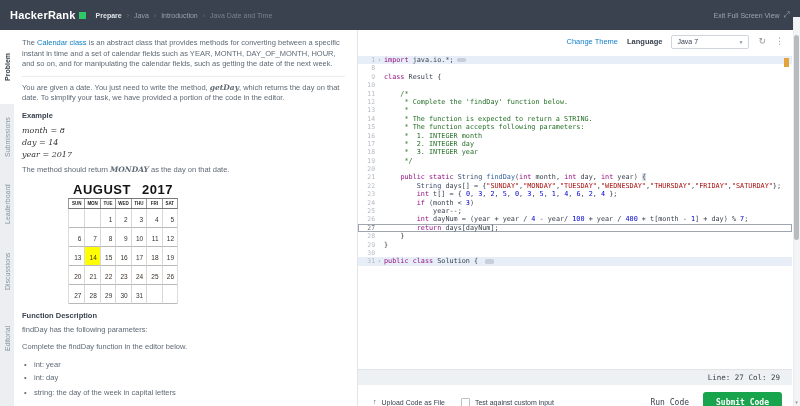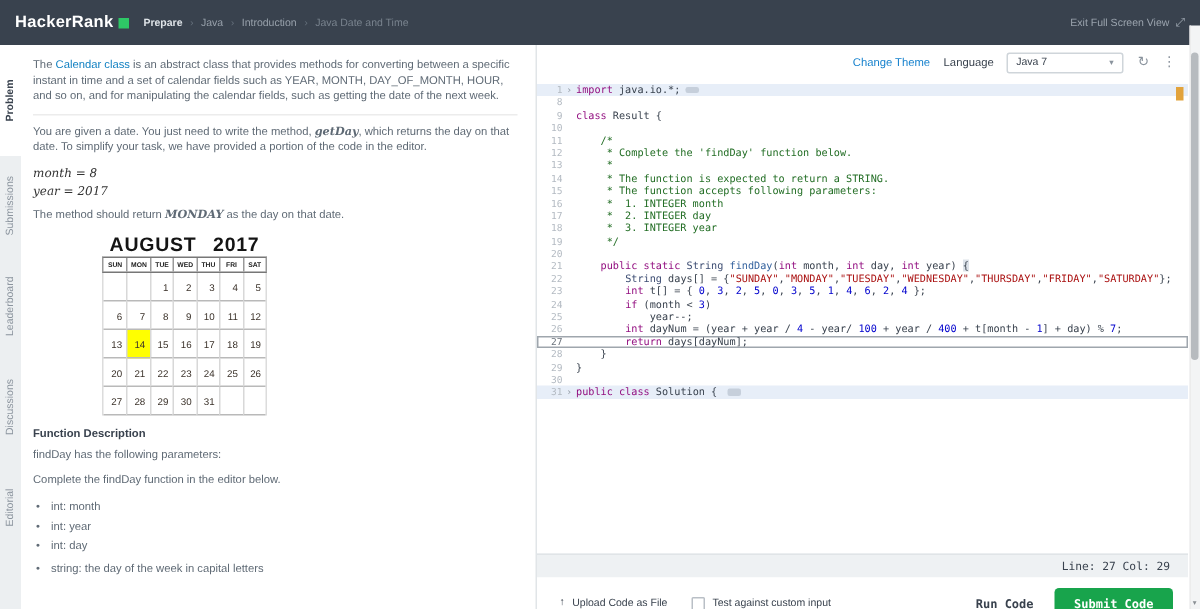--- a/index.html
+++ b/index.html
@@ -65,21 +65,21 @@
   .cal-cell.hlday { background:#ffff00; }
 
   .h-scroll { position:absolute; left:6px; bottom:2px; width:330px; height:3px; background:#39424e; }
 
   
   .editor { flex:1; display:flex; flex-direction:column; background:#fff; position:relative;
             padding-right:8px;justify-content:flex-end; }
   .ed-toolbar { height:23px; display:flex; align-items:center; justify-content:flex-end;
                 gap:9px; padding:0 8px 0 0; flex:none; }
   .change-theme { font-size:7.5px; color:#1581cd; cursor:pointer; }
-  .lang-label { font-size:7.5px; color:#39424e; }
+  .lang-label { font-size:7.5px; color:#39424e;font-weight:bold; }
   .lang-select { width:78px; height:14px; border:1px solid #cfd5da; border-radius:2px;
                  background:#fff; font-size:7px; color:#39424e; display:flex;
                  align-items:center; justify-content:space-between; padding:0 5px; cursor:pointer; }
   .chev { color:#8a939d; font-size:5px; }
   .icon-btn { color:#8a939d; font-size:9px; line-height:9px; cursor:pointer; }
 
   .ed-code { flex:1; padding-top:3px; font-family:"DejaVu Sans Mono", monospace;
              font-size:6.8px; position:relative; overflow:hidden; }
   .row { display:flex; height:8.4px; line-height:8.4px; align-items:center; }
   .row.hl { background:#e7eef8; }
@@ -99,21 +99,21 @@
                display:flex; align-items:center; justify-content:flex-end; padding:0 12px;
                font-family:"DejaVu Sans Mono", monospace; font-size:7.5px; color:#39424e; flex:none; }
   .ed-footer { height:34px; display:flex; align-items:center; padding:0 10px 0 14px;
                background:#fff; flex:none; }
   .upload { display:flex; align-items:center; gap:4px; font-size:7px; color:#39424e; cursor:pointer; }
   .upload-icon { font-size:7px; color:#39424e; border-bottom:1px solid #39424e;
                  line-height:7px; padding:0 1px 1px 1px; }
   .custom { display:flex; align-items:center; gap:5px; margin-left:16px; font-size:7px; color:#39424e; }
   .checkbox { width:9px; height:9px; border:1px solid #b9bfc6; border-radius:1px;
               background:#fff; cursor:pointer; flex:none; }
-  .run-btn { margin-left:auto; font-weight:bold; font-size:8px; color:#39424e;
+  .run-btn { margin-left:auto; font-weight:normal; font-size:8px; color:#39424e;
              font-family:"DejaVu Sans Mono", monospace; background:none; border:none; cursor:pointer; }
   .submit-btn { margin-left:14px; background:#18a44c; color:#fff; font-weight:bold; font-size:8px;
                 padding:6px 13px; border-radius:3px; border:none; cursor:pointer;
                 font-family:"DejaVu Sans Mono", monospace; }
 
   
   .pg-track { position:absolute; right:0; top:17px; width:7px; height:389px;
               background:#f3f4f5; border-left:1px solid #ececec; z-index:6; }
   .pg-thumb { position:absolute; right:1px; top:18px; width:5px; height:205px;
               background:#b7bbbf; border-radius:3px; cursor:pointer; }
@@ -154,21 +154,23 @@
         <div class="tab">Submissions</div>
         <div class="tab">Leaderboard</div>
         <div class="tab">Discussions</div>
         <div class="tab">Editorial</div>
       </aside>
 
     <section class="problem">
       <p><span>The </span><a href="#">Calendar class</a><span> is an abstract class that provides methods for converting between a specific instant in time and a set of calendar fields such as YEAR, MONTH, DAY_OF_MONTH, HOUR, and so on, and for manipulating the calendar fields, such as getting the date of the next week.</span></p>
       <hr class="p-hr">
       <p><span>You are given a date. You just need to write the method, </span><span class="mathvar">getDay</span><span>, which returns the day on that date. To simplify your task, we have provided a portion of the code in the editor.</span></p>
+      <div class="h4">Example</div>
       <div class="mathline">month = 8</div>
+      <div class="mathline">day = 14</div>
       <div class="mathline">year = 2017</div>
       <p style="margin-top:4px"><span>The method should return </span><span class="mathvar">MONDAY</span><span> as the day on that date.</span></p>
 
       <div class="calendar">
         <div class="cal-title">AUGUST 2017</div>
         <div class="cal-head" id="cal-head">
             <div class="cal-dn">SUN</div>
             <div class="cal-dn">MON</div>
             <div class="cal-dn">TUE</div>
             <div class="cal-dn">WED</div>
@@ -274,21 +276,20 @@
             </div>
             <div class="cal-cell"></div>
             <div class="cal-cell"></div>
           </div>
       </div>
 
       <div class="h4">Function Description</div>
       <p>findDay has the following parameters:</p>
       <p>Complete the findDay function in the editor below.</p>
       <ul class="blist" id="param-list">
-          <li>int: month</li>
           <li>int: year</li>
           <li>int: day</li>
         </ul>
       <ul class="blist" id="return-list">
           <li>string: the day of the week in capital letters</li>
         </ul>
 
       <div class="h-scroll"></div>
     </section>
 

